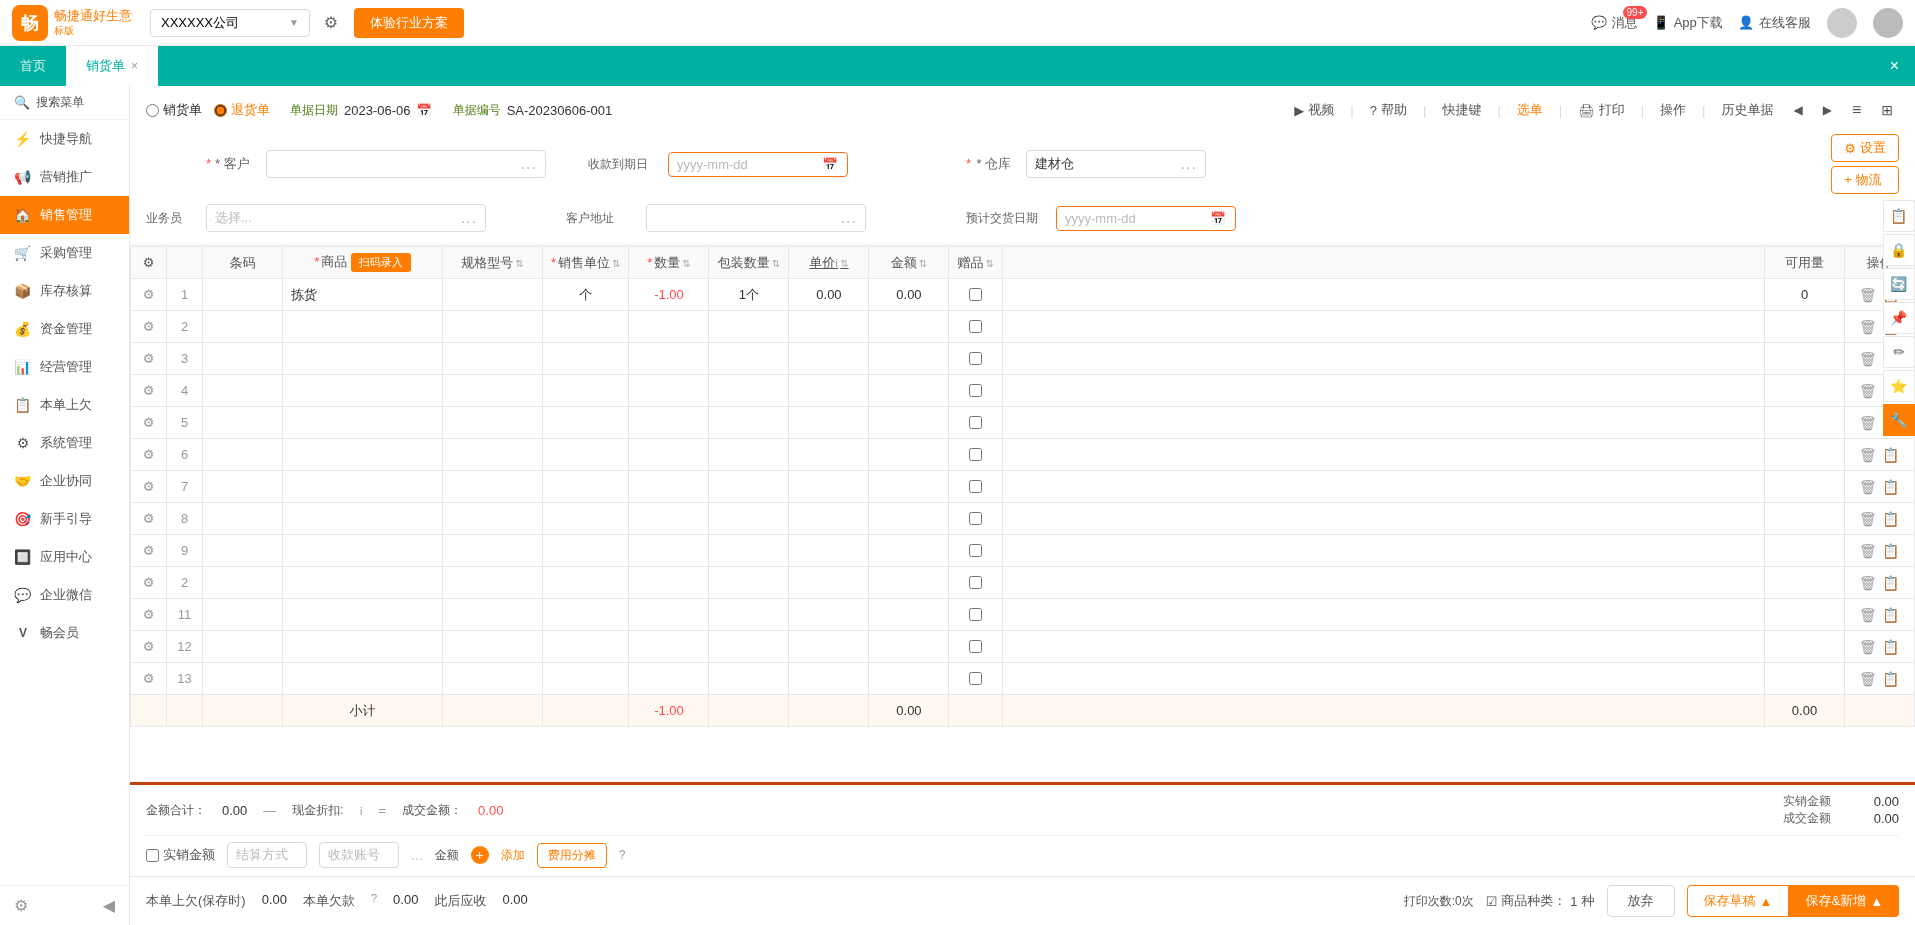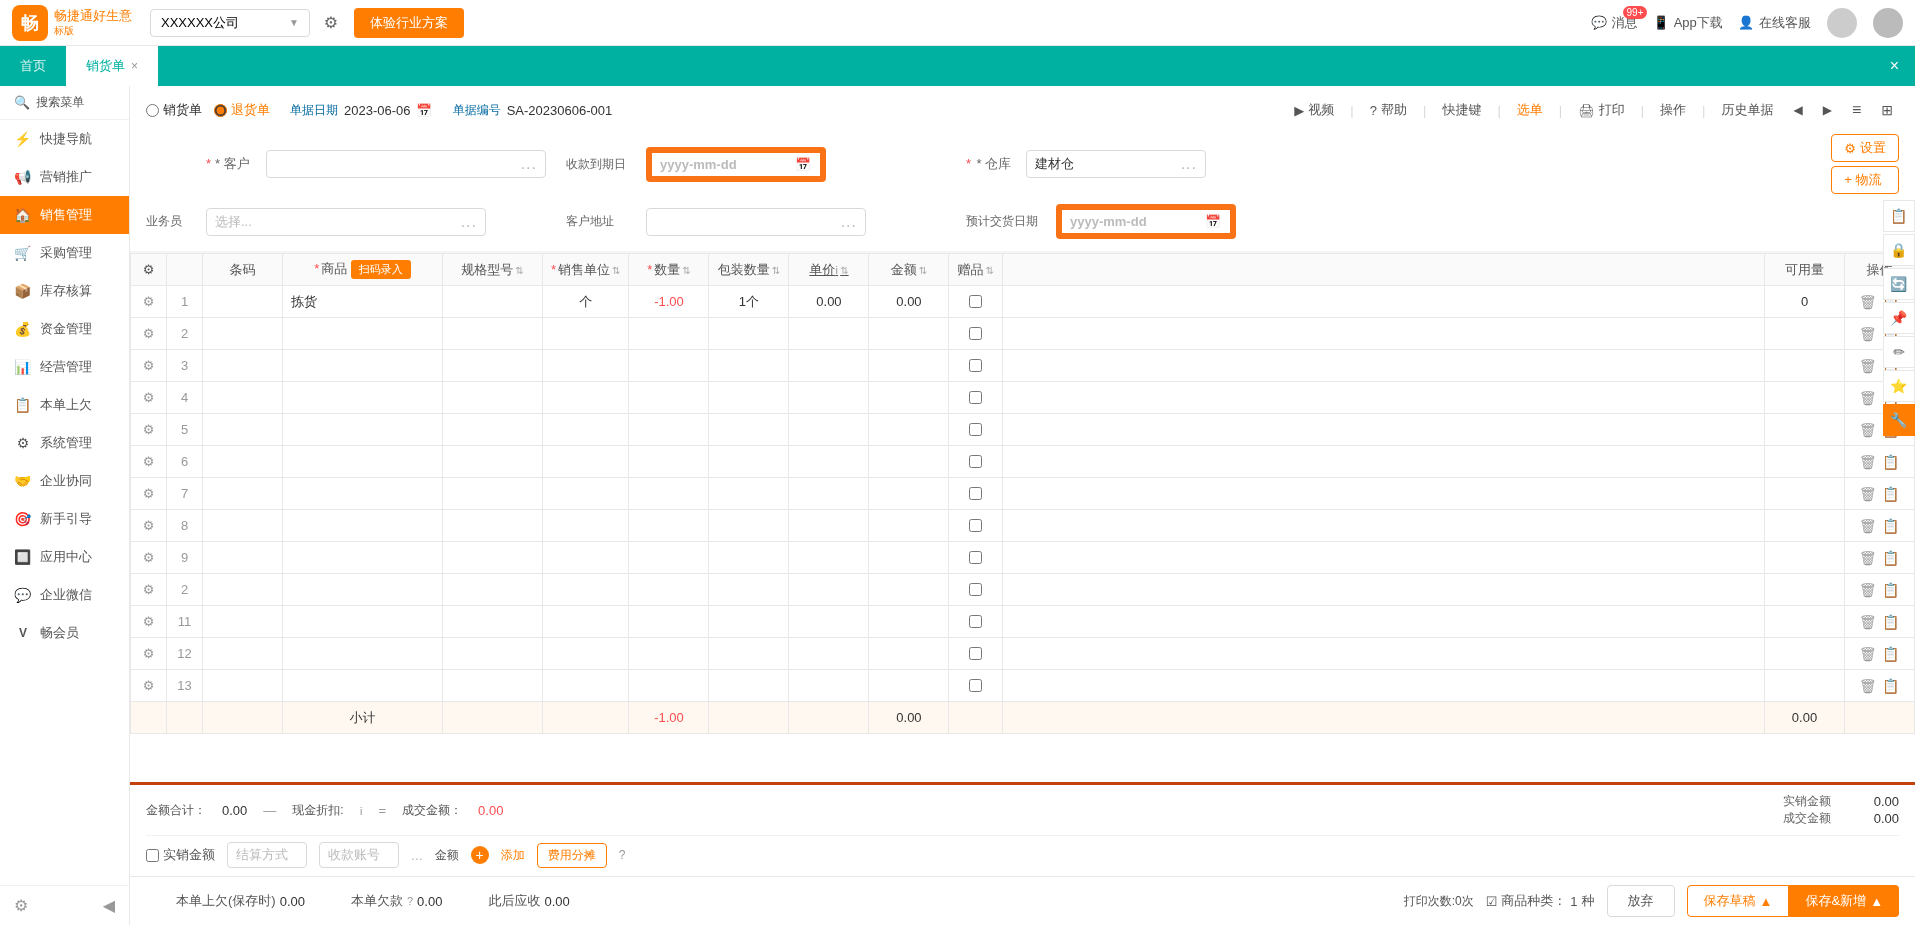--- a/index.html
+++ b/index.html
@@ -41,36 +41,36 @@
     
     .content { flex: 1; display: flex; flex-direction: column; overflow: hidden; background: #f5f5f5; }
 
     
     .form-area { background: white; margin: 0; padding: 12px 16px; flex-shrink: 0; }
     .form-header { display: flex; align-items: center; gap: 20px; margin-bottom: 12px; }
     .radio-group { display: flex; align-items: center; gap: 12px; }
     .radio-item { display: flex; align-items: center; gap: 4px; cursor: pointer; color: #333; }
     .radio-item input[type=radio] { cursor: pointer; accent-color: #ff7d00; }
     .form-date-group { display: flex; align-items: center; gap: 6px; }
-    .form-label-sm { color: #0369a1; font-size: 12px; }
+    .form-label-sm { color: #4d7c0f; font-size: 12px; }
     .form-value { color: #333; font-size: 13px; }
     .date-icon { color: #999; cursor: pointer; }
     .form-toolbar { margin-left: auto; display: flex; align-items: center; gap: 8px; }
     .toolbar-btn { display: flex; align-items: center; gap: 4px; color: #555; font-size: 12px; cursor: pointer; padding: 3px 6px; }
     .toolbar-separator { color: #d9d9d9; margin: 0 2px; }
 
     .form-rows { display: flex; flex-direction: column; gap: 10px; }
     .form-row { display: flex; align-items: center; gap: 0; }
     .form-field { display: flex; align-items: center; flex: 1; }
     .form-field-label { color: #666; font-size: 12px; white-space: nowrap; min-width: 60px; }
     .required-star { color: #ff4d4f; margin-right: 2px; }
     .form-input-box { border: 1px solid #d9d9d9; border-radius: 4px; padding: 4px 8px; min-width: 200px; color: #333; display: flex; align-items: center; justify-content: space-between; cursor: pointer; background: white; }
     .form-input-box .placeholder { color: #bbb; }
     .form-input-box .dots { color: #bbb; font-size: 16px; letter-spacing: 1px; }
-    .form-date-input { border: 6px solid #f97316; border-radius: 4px; padding: 4px 8px; min-width: 180px; color: #bbb; display: flex; align-items: center; background: white; cursor: pointer; font-weight: bold; }
+    .form-date-input { border: 1px solid #f97316; border-radius: 4px; padding: 4px 8px; min-width: 180px; color: #bbb; display: flex; align-items: center; background: white; cursor: pointer; }
     .form-actions-right { display: flex; flex-direction: column; gap: 4px; margin-left: auto; }
     .action-btn-orange { border: 1px solid #ff7d00; color: #ff7d00; background: white; border-radius: 4px; padding: 4px 12px; cursor: pointer; font-size: 12px; display: flex; align-items: center; gap: 4px; }
 
     
     .table-area { flex: 1; overflow: auto; background: white; margin-top: 2px; }
     .data-table { width: 100%; border-collapse: collapse; font-size: 12px; }
     .data-table th { background: #fafafa; border: 1px solid #e8e8e8; padding: 6px 8px; color: #555; font-weight: 500; white-space: nowrap; position: sticky; top: 0; z-index: 2; text-align: center; }
     .data-table td { border: 1px solid #e8e8e8; padding: 5px 8px; color: #333; text-align: center; height: 32px; }
     .data-table .num-col { color: #999; }
     .data-table .red { color: #ff4d4f; }
@@ -112,21 +112,21 @@
     .add-btn { background: #ff7d00; color: white; border: none; border-radius: 50%; width: 18px; height: 18px; font-size: 14px; cursor: pointer; display: flex; align-items: center; justify-content: center; }
     .expense-split-btn { border: 1px solid #ff7d00; color: #ff7d00; background: white; border-radius: 4px; padding: 3px 10px; font-size: 12px; cursor: pointer; }
     .question-icon { color: #999; cursor: pointer; font-size: 12px; }
     .right-summary { margin-left: auto; text-align: right; }
     .right-summary-row { display: flex; align-items: center; gap: 8px; justify-content: flex-end; }
     .right-summary-label { color: #666; font-size: 12px; }
     .right-summary-value { color: #333; font-size: 13px; min-width: 60px; text-align: right; }
 
     
     .footer-bar { background: white; border-top: 1px solid #e8e8e8; padding: 8px 16px; display: flex; align-items: center; gap: 16px; flex-shrink: 0; }
-    .footer-stat { display: flex; align-items: center; gap: 4px; color: #555; font-size: 12px; margin-left: 30px; }
+    .footer-stat { display: flex; gap: 16px; color: #555; font-size: 12px; }
     .footer-stat-val { color: #333; }
     .footer-question { color: #999; font-size: 11px; cursor: pointer; }
     .footer-right { margin-left: auto; display: flex; align-items: center; gap: 12px; }
     .print-info { color: #555; font-size: 12px; }
     .product-kind { display: flex; align-items: center; gap: 4px; color: #555; font-size: 12px; }
     .discard-btn { border: 1px solid #d9d9d9; background: white; color: #555; border-radius: 4px; padding: 6px 20px; cursor: pointer; font-size: 13px; }
     .save-draft-btn { border: 1px solid #ff7d00; color: #ff7d00; background: white; border-radius: 4px 0 0 4px; padding: 6px 16px; cursor: pointer; font-size: 13px; display: flex; align-items: center; gap: 4px; }
     .save-new-btn { background: #ff7d00; color: white; border: none; border-radius: 0 4px 4px 0; padding: 6px 16px; cursor: pointer; font-size: 13px; display: flex; align-items: center; gap: 4px; }
     .btn-group { display: flex; }
 
@@ -325,21 +325,21 @@
 
         <div class="form-row">
           <div class="form-field" style="flex:0 0 400px;justify-content:flex-end;">
             <span class="form-field-label"><span class="required-star">*</span><span style="margin-left:2px;">* 客户</span></span>
             <div class="form-input-box" style="min-width:280px;">
               <span class="placeholder"></span>
               <span class="dots">...</span>
             </div>
           </div>
           <div class="form-field" style="flex:0 0 380px; margin-left:20px;">
-            <span class="form-field-label" style="min-width:80px;">收款到期日</span>
+            <span class="form-field-label" style="min-width:80px;margin-left:22px;">收款到期日</span>
             <div class="form-date-input" style="color:#bbb;">
               <span>yyyy-mm-dd</span>
               <span style="margin-left:auto;">📅</span>
             </div>
           </div>
           <div class="form-field" style="flex:1; margin-left:20px;">
             <span class="form-field-label"><span class="required-star">*</span> <span>* 仓库</span></span>
             <div class="form-input-box" style="min-width:180px;">
               <span>建材仓</span>
               <span class="dots">...</span>

